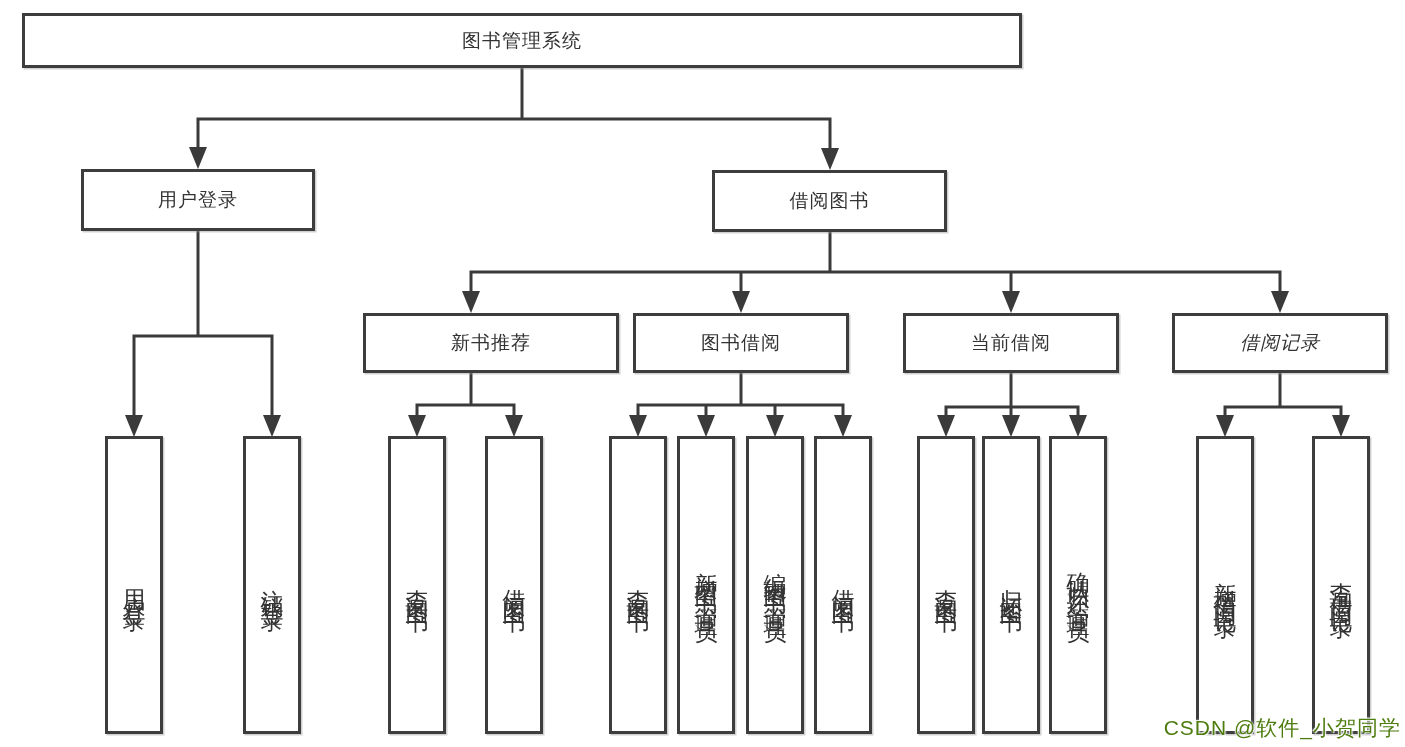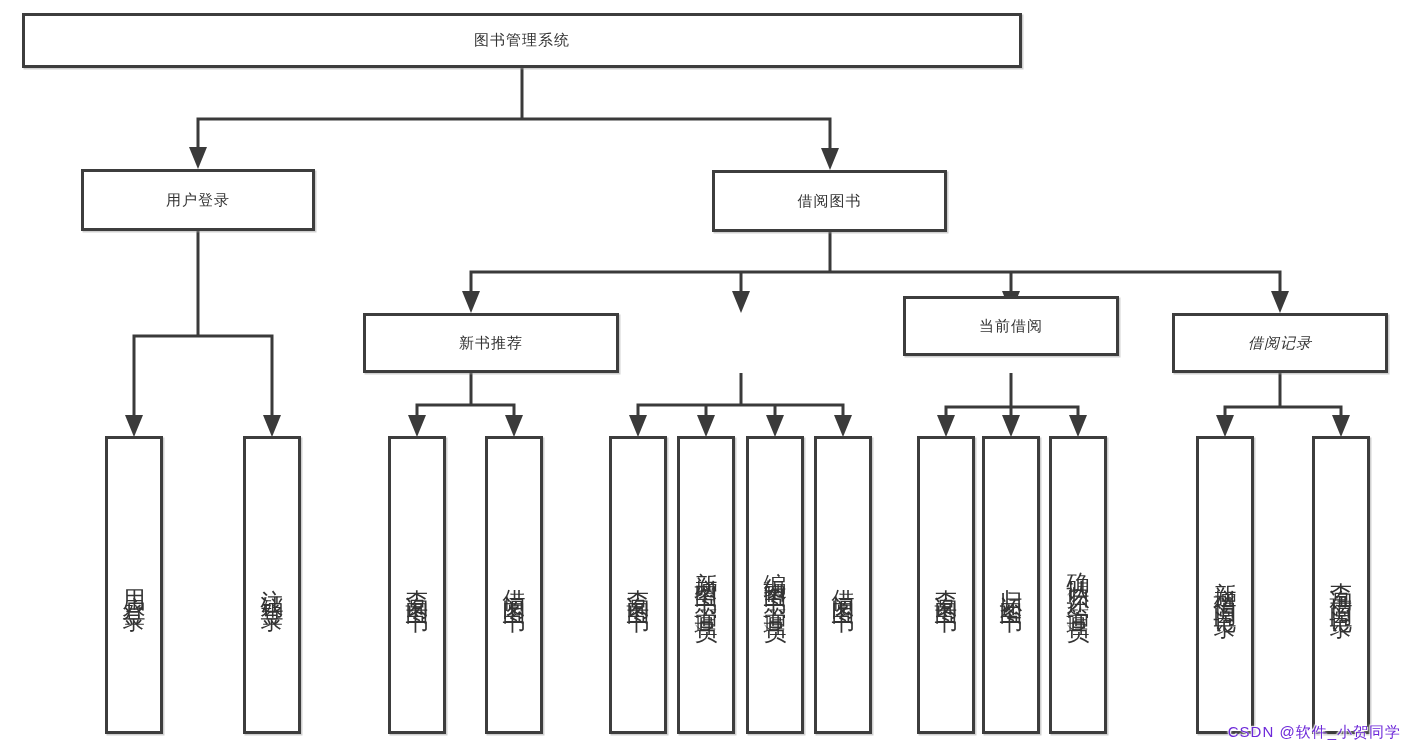--- a/index.html
+++ b/index.html
@@ -21,52 +21,52 @@
     position: absolute;
     box-sizing: border-box;
     background: #ffffff;
     border: 3px solid #3d3d3d;
     box-shadow: 1.5px 1.5px 0 rgba(150,150,150,0.45);
     display: flex;
     align-items: center;
     justify-content: center;
   }
   .hlabel {
-    font-size: 15px;
+    font-size: 19px;
     letter-spacing: 1px;
     white-space: nowrap;
   }
   .vlabel {
     writing-mode: vertical-lr;
     text-orientation: mixed;
     font-size: 23px;
     line-height: 1;
     letter-spacing: 7px;
   }
   
   .n-root   { left: 22px;   top: 13px;  width: 1000px; height: 55px; }
   .n-login  { left: 81px;   top: 169px; width: 234px;  height: 62px; }
   .n-mgmt   { left: 712px;  top: 170px; width: 235px;  height: 62px; }
   .n-rec    { left: 363px;  top: 313px; width: 256px;  height: 60px; }
   .n-borrow { left: 633px;  top: 313px; width: 216px;  height: 60px; }
-  .n-cur    { left: 903px;  top: 296px; width: 216px;  height: 60px; }
+  .n-cur    { left: 903px;  top: 313px; width: 216px;  height: 60px; }
   .n-log    { left: 1172px; top: 313px; width: 216px;  height: 60px; font-style: italic; }
   .leaf { top: 436px; width: 58px; height: 298px; }
   .l-a1 { left: 105px; }  .l-a2 { left: 243px; }
   .l-b1 { left: 388px; }  .l-b2 { left: 485px; }
   .l-c1 { left: 609px; }  .l-c2 { left: 677px; }  .l-c3 { left: 746px; }  .l-c4 { left: 814px; }
   .l-d1 { left: 917px; }  .l-d2 { left: 982px; }  .l-d3 { left: 1049px; }
   .l-e1 { left: 1196px; } .l-e2 { left: 1312px; }
   .watermark {
     position: absolute;
     right: 4px;
     bottom: 5px;
-    font-size: 15px;
+    font-size: 21px;
     letter-spacing: 1px;
-    color: #6d28d9;
+    color: #4d7c0f;
     text-shadow: 0 0 3px #ffffff, 1px 1px 1px #ffffff, -1px -1px 1px #ffffff;
     white-space: nowrap;
   }
 </style>
 </head>
 <body>
 
 <div class="canvas">
 
   <svg class="wires" width="1405" height="747" viewBox="0 0 1405 747" xmlns="http://www.w3.org/2000/svg">
@@ -127,20 +127,23 @@
   <div class="box n-login">
     <span class="hlabel">用户登录</span>
   </div>
   <div class="box n-mgmt">
     <span class="hlabel">借阅图书</span>
   </div>
 
   <div class="box n-rec">
     <span class="hlabel">新书推荐</span>
   </div>
+  <div class="box n-borrow">
+    <span class="hlabel">图书借阅</span>
+  </div>
   <div class="box n-cur">
     <span class="hlabel">当前借阅</span>
   </div>
   <div class="box n-log">
     <span class="hlabel">借阅记录</span>
   </div>
 
   <div class="box leaf l-a1">
     <span class="vlabel">用户登录</span>
   </div>

